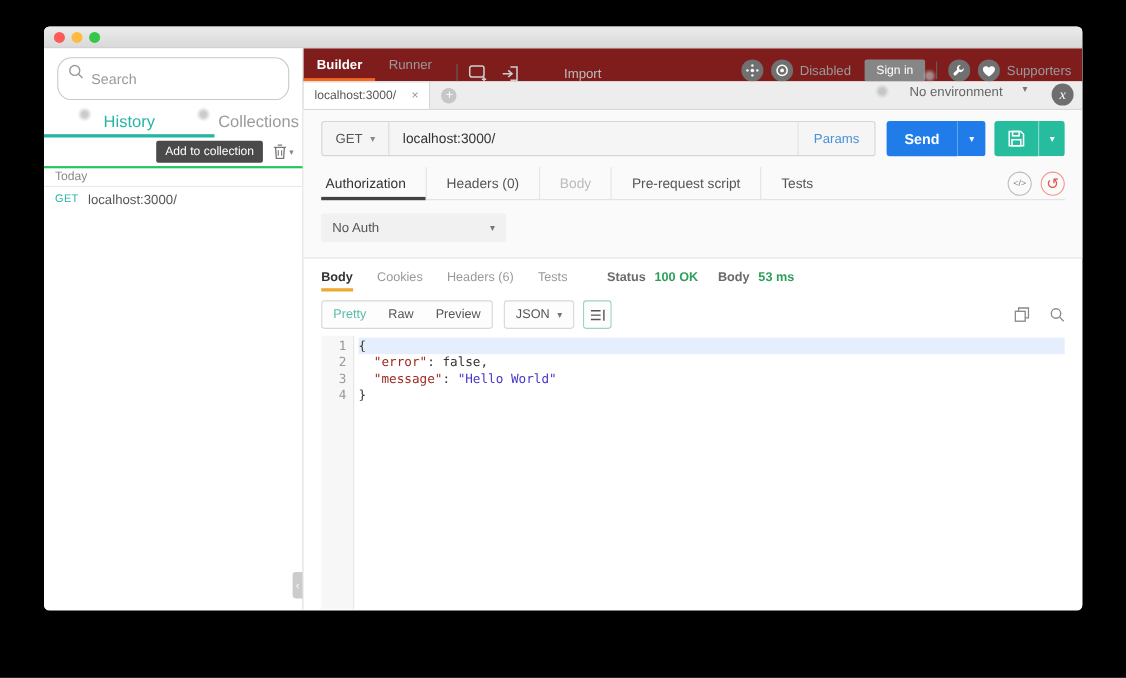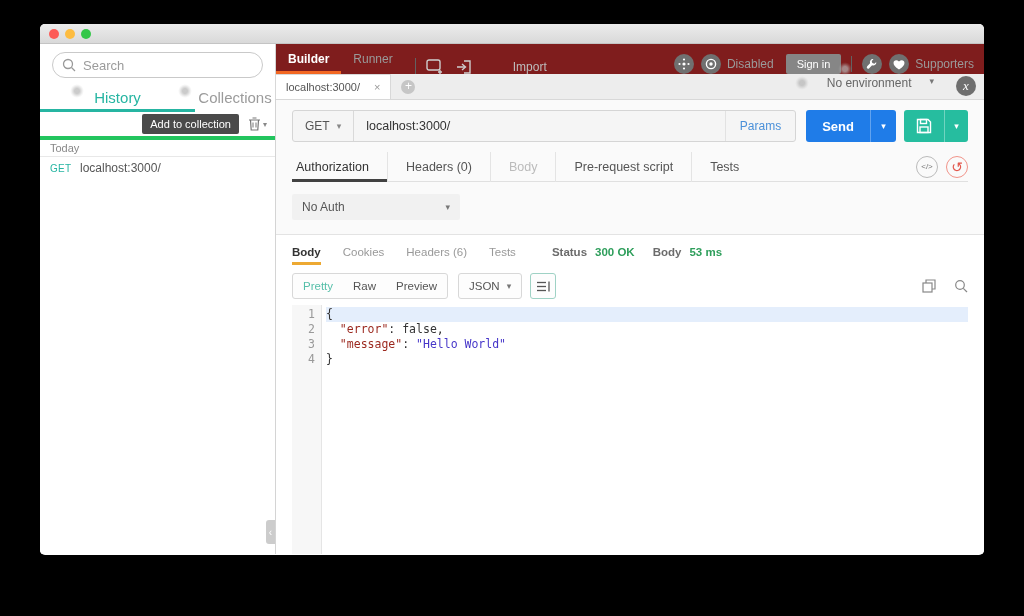--- a/index.html
+++ b/index.html
@@ -12,31 +12,31 @@
   .titlebar { height:20px; background:linear-gradient(#ececec,#d9d9d9); border-bottom:1px solid #c4c4c4;
               display:flex; align-items:center; padding-left:9px; }
   .light { width:10px; height:10px; border-radius:50%; margin-right:6px; }
   .light.red{background:#fc5b57;} .light.yellow{background:#fdbc40;} .light.green{background:#34c749;}
 
   .content { display:flex; height:510px; }
 
   
   .sidebar { width:236px; border-right:1px solid #d4d4d4; background:#fff; position:relative; flex:none; }
   .search-wrap { margin:8px 12px 4px 12px; position:relative; }
-  .search-wrap input { width:100%; height:26px; border:1px solid #c9c9c9; border-radius:13px;
+  .search-wrap input { width:100%; height:39px; border:1px solid #c9c9c9; border-radius:13px;
                        padding:0 10px 0 30px; font-size:13px; color:#555; outline:none; background:#fff; }
   .search-wrap input::placeholder { color:#9b9b9b; }
   .search-wrap svg { position:absolute; left:10px; top:6px; }
   .side-tabs { display:flex; height:30px; align-items:center; position:relative; margin-top:4px; }
   .side-tab { text-align:center; font-size:15px; cursor:pointer; }
   .side-tab.history { width:66%; color:#26b5a2; }
   .side-tab.collections { width:34%; color:#9b9b9b; }
   .side-tab-underline { position:absolute; left:0; bottom:0; height:3px; width:66%; background:#26b5a2; }
   .side-toolbar { height:28px; display:flex; align-items:center; justify-content:flex-end;
-                  padding-right:8px; border-bottom:4px solid #22c55e; }
+                  padding-right:8px; border-bottom:2px solid #22c55e; }
   .tooltip-btn { background:#4a4a4a; color:#fff; font-size:11px; padding:4px 8px; border-radius:2px; }
   .trash-wrap { display:flex; align-items:center; margin-left:9px; color:#777; }
   .trash-caret { font-size:8px; color:#888; margin-left:2px; }
   .today-row { height:17px; display:flex; align-items:center; padding-left:10px;
                border-bottom:1px solid #e8e8e8; font-size:11px; color:#888; }
   .hist-item { height:22px; display:flex; align-items:center; padding-left:10px; cursor:pointer; }
   .hist-method { font-size:10px; color:#26b5a2; width:30px; letter-spacing:.3px; }
   .hist-url { font-size:12px; color:#555; }
   .collapse-handle { position:absolute; right:0; bottom:10px; width:9px; height:24px; background:#ccc;
                      border-radius:3px 0 0 3px; color:#fff; font-size:10px; display:flex;
@@ -336,21 +336,21 @@
       </div>
 
       <div class="response">
         <div class="resp-tabs">
           <div class="resp-tab active">Body</div>
           <div class="resp-tab">Cookies</div>
           <div class="resp-tab">Headers (6)</div>
           <div class="resp-tab">Tests</div>
           <div class="status-group">
             <span class="status-label">Status</span>
-            <span class="status-value">300 OK</span>
+            <span class="status-value">100 OK</span>
             <span class="status-label">Body</span>
             <span class="status-value">53 ms</span>
           </div>
         </div>
 
         <div class="view-row">
           <div class="seg-control">
             <span class="seg active">Pretty</span>
             <span class="seg">Raw</span>
             <span class="seg">Preview</span>

